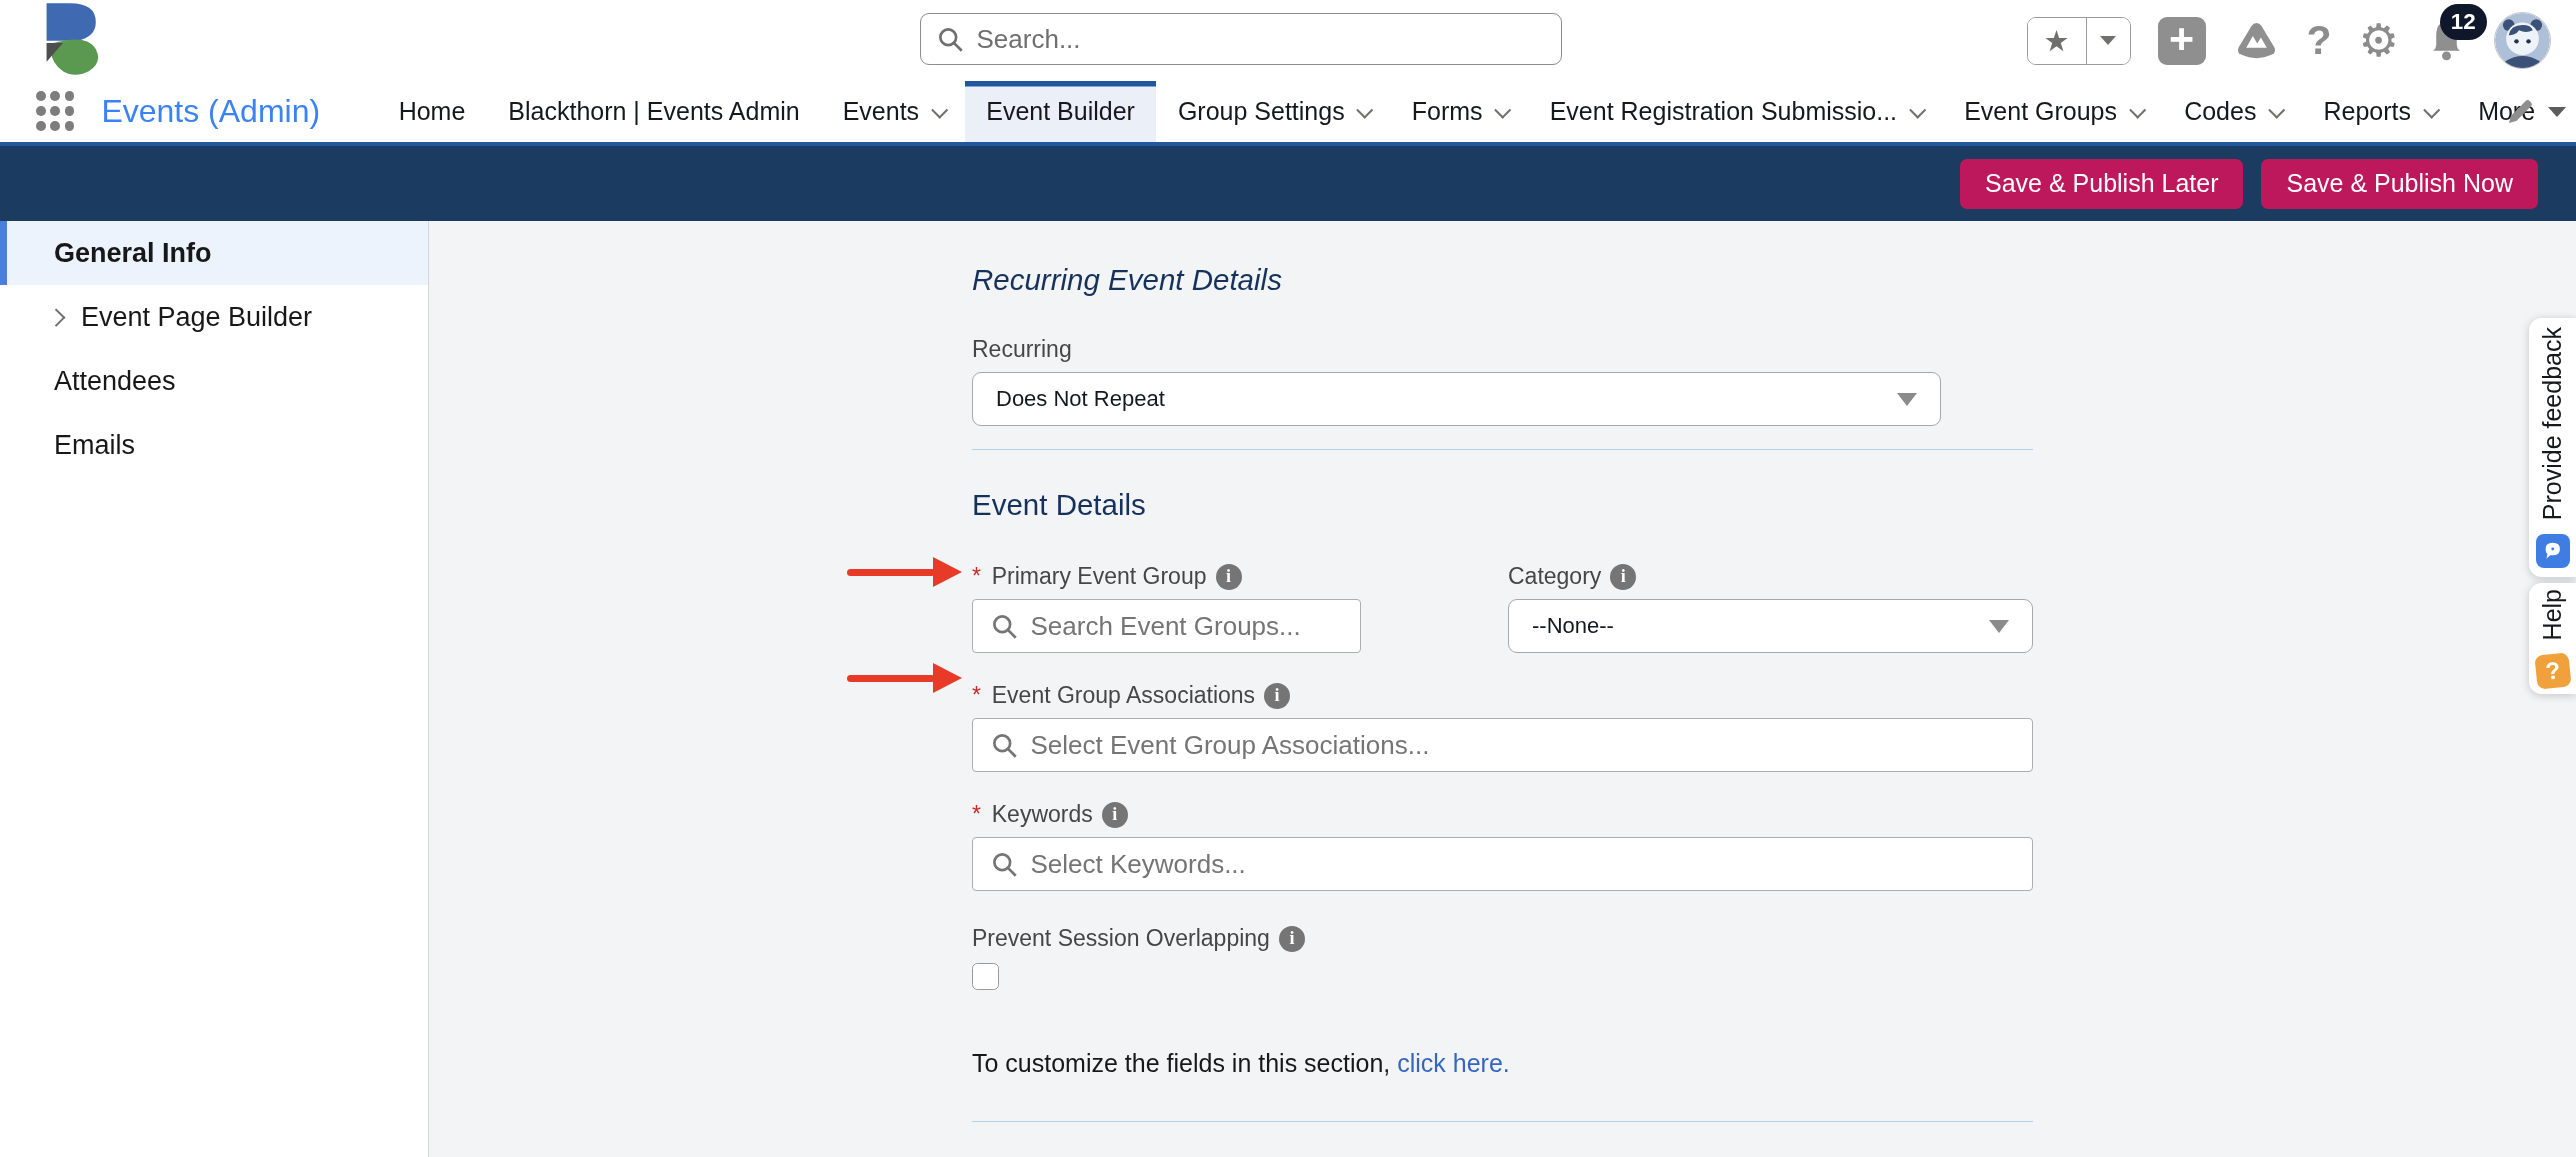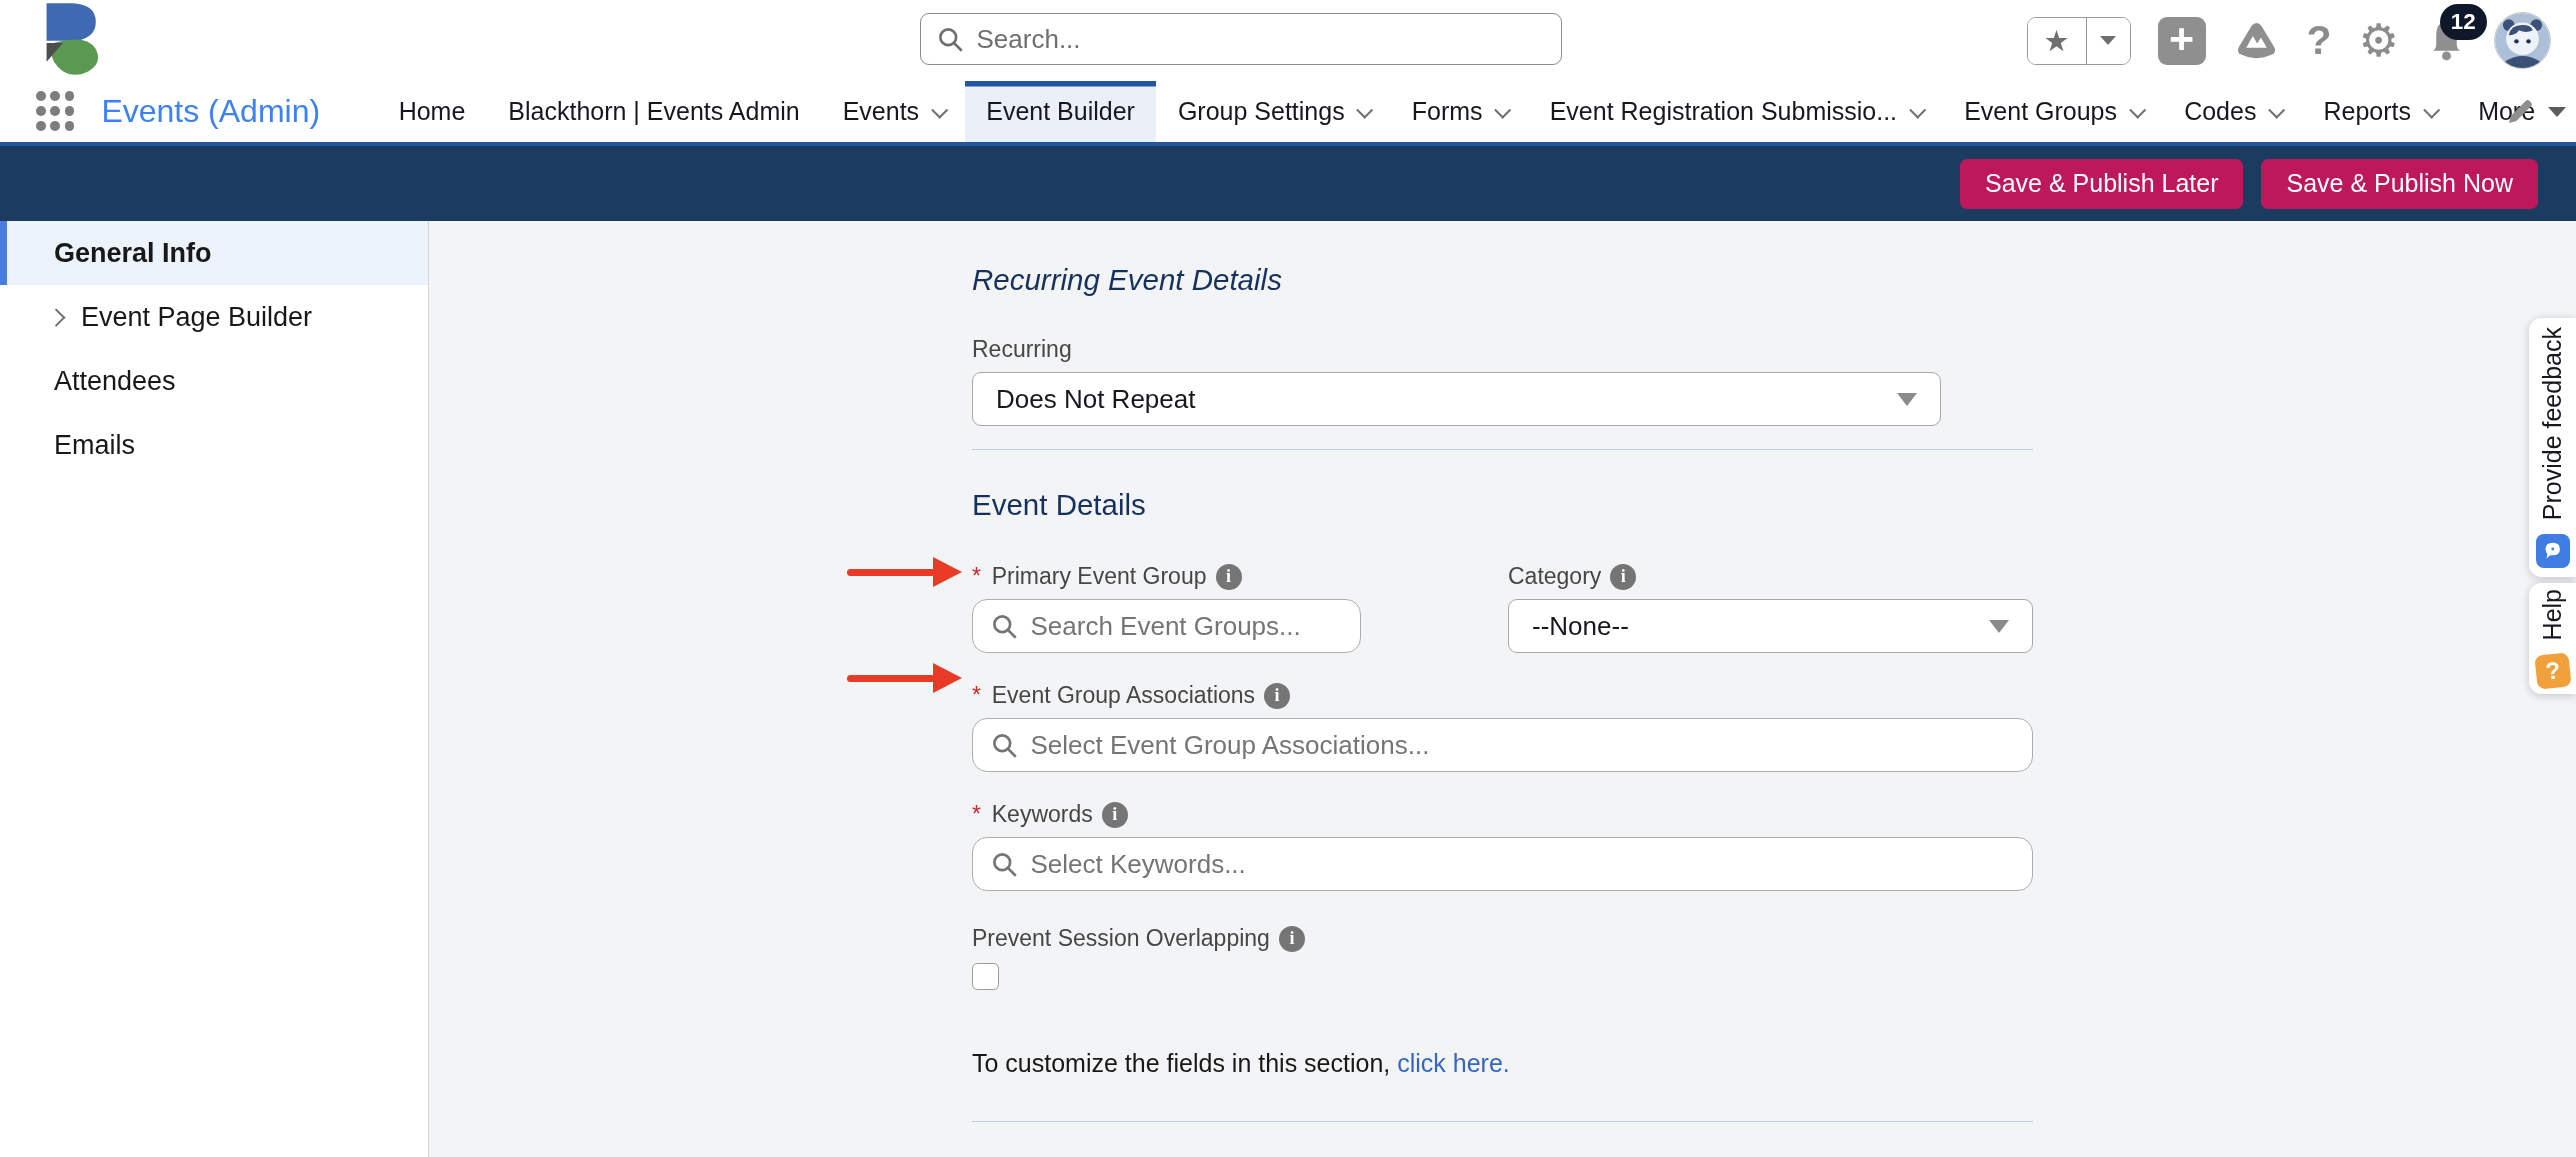--- a/index.html
+++ b/index.html
@@ -69,25 +69,25 @@
   .main { flex:1; background:#f3f4f6; position:relative; overflow:hidden; }
   .formcol { width:1061px; margin:0 auto; position:relative; }
   h2.sect { font-size:29.5px; font-weight:400; color:#16325c; }
   .s1-title { padding-top:42px;font-style:italic; }
   .flabel { font-size:23px; color:#464646; display:flex; align-items:center; gap:9px; }
   .req { color:#cb2a27; margin-right:1.8px; font-size:23px; }
   .info { width:26px; height:26px; border-radius:50%; background:#757575; color:#fff;
     font-size:18px; font-weight:bold; font-family:"Liberation Serif","DejaVu Serif",serif;
     display:inline-flex; align-items:center; justify-content:center; cursor:pointer; }
   .selectbox { height:54px; background:#fff; border:1.8px solid #a8a8a8; border-radius:9px;
-    display:flex; align-items:center; padding:0 23px; font-size:26px; color:#16181d;
+    display:flex; align-items:center; padding:0 23px; font-size:22px; color:#16181d;
     cursor:pointer; justify-content:space-between; }
   .selectbox .scaret { width:0; height:0; border-left:10.7px solid transparent;
     border-right:10.7px solid transparent; border-top:13.4px solid #8b8b8b; }
-  .searchfield { height:54px; background:#fff; border:1.8px solid #aeaeae; border-radius:15px;
+  .searchfield { height:54px; background:#fff; border:1.8px solid #aeaeae; border-radius:4px;
     display:flex; align-items:center; padding:0 18px; }
   .searchfield input { border:none; outline:none; font-size:26px; width:100%;
     font-family:inherit; color:#333; background:transparent; }
   .searchfield input::placeholder { color:#757575; }
   .divider { border-top:1.8px solid #b5d0ea; }
   .row2 { display:flex; gap:147px; }
   .colA { width:389px; }
   .colB { width:525px; }
   .checkbox { width:27px; height:27px; border:1.8px solid #9a9a9a; border-radius:5.4px; background:#fff; cursor:pointer; }
   .customize { font-size:25px; color:#181818; }

